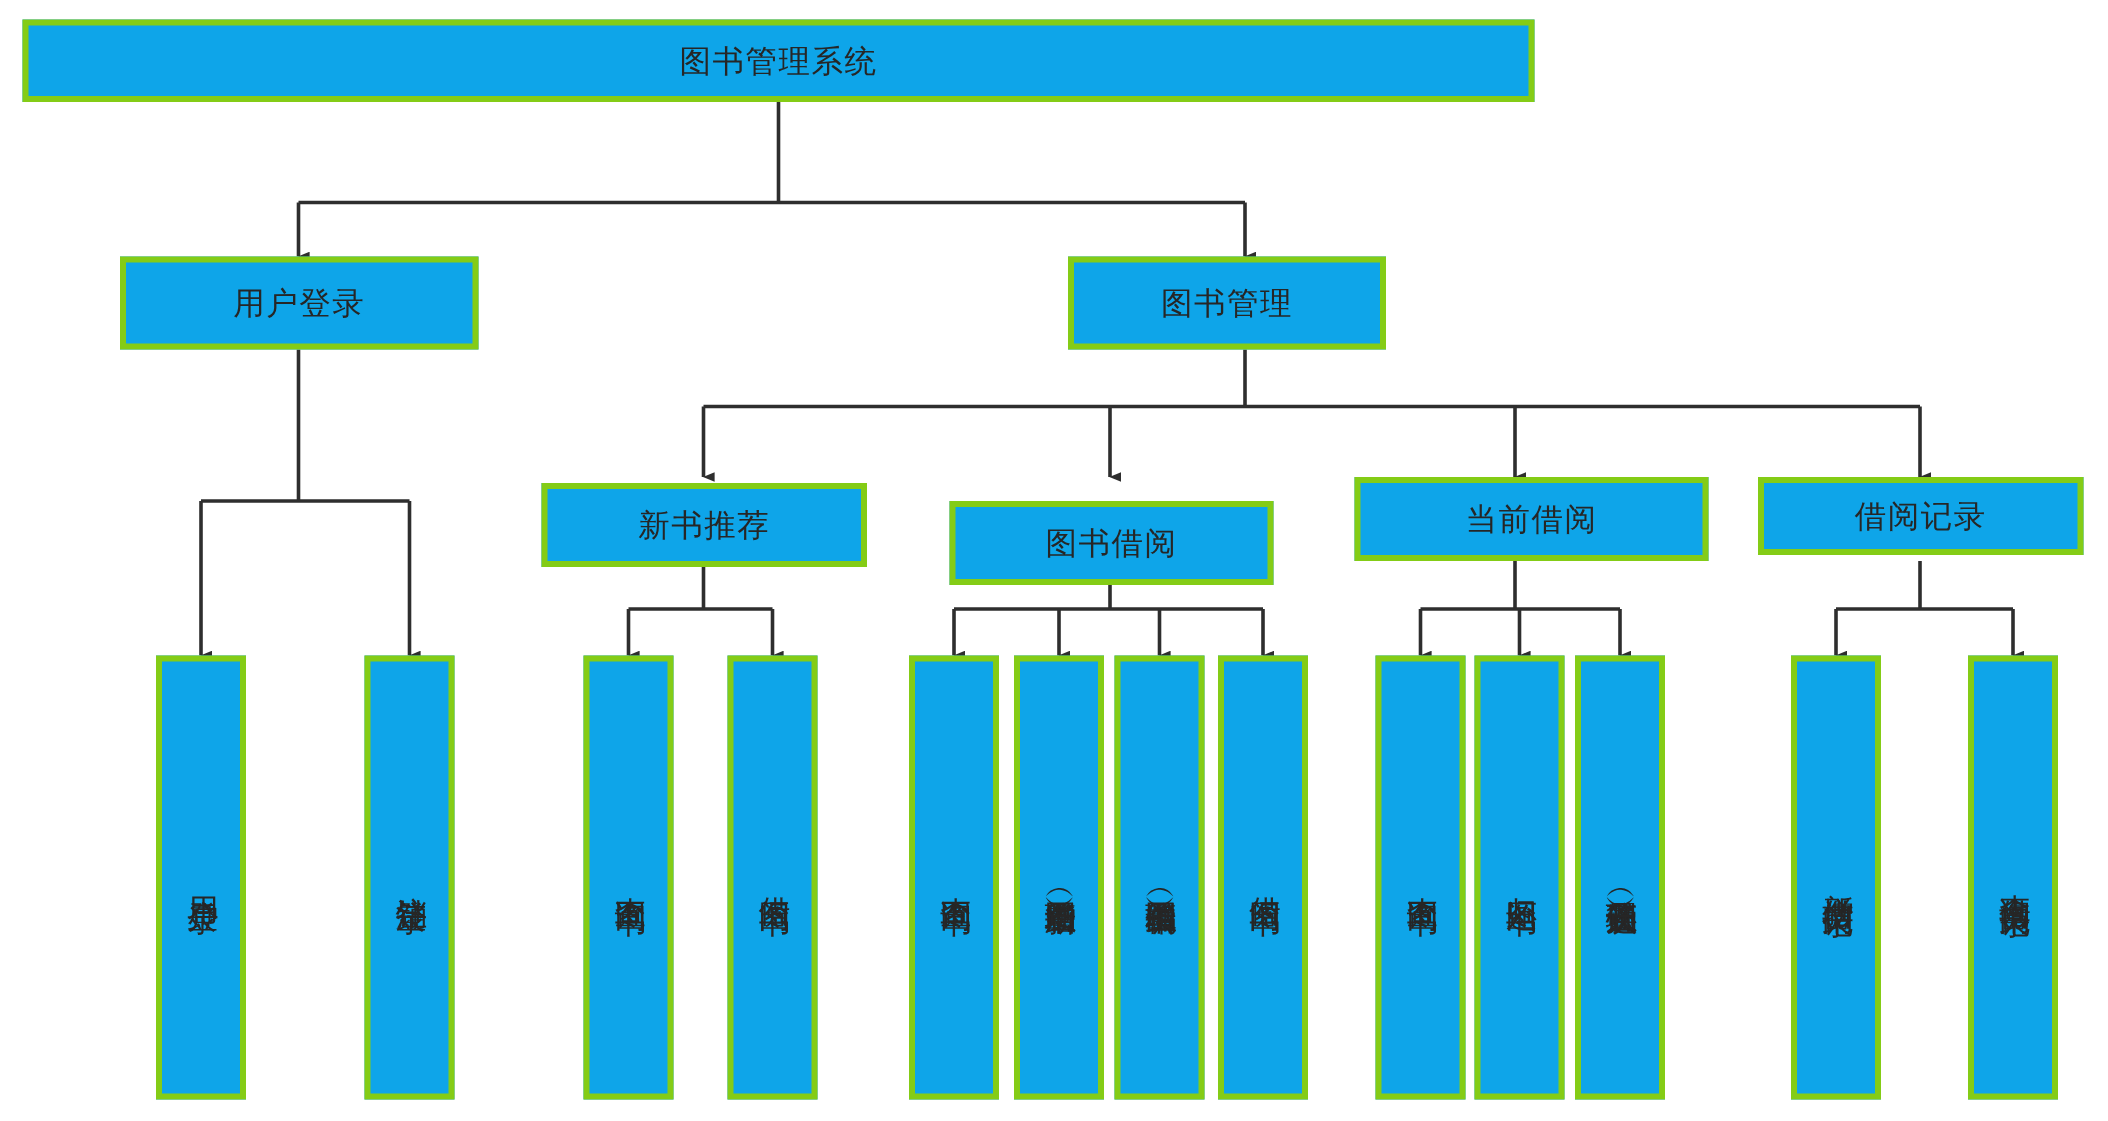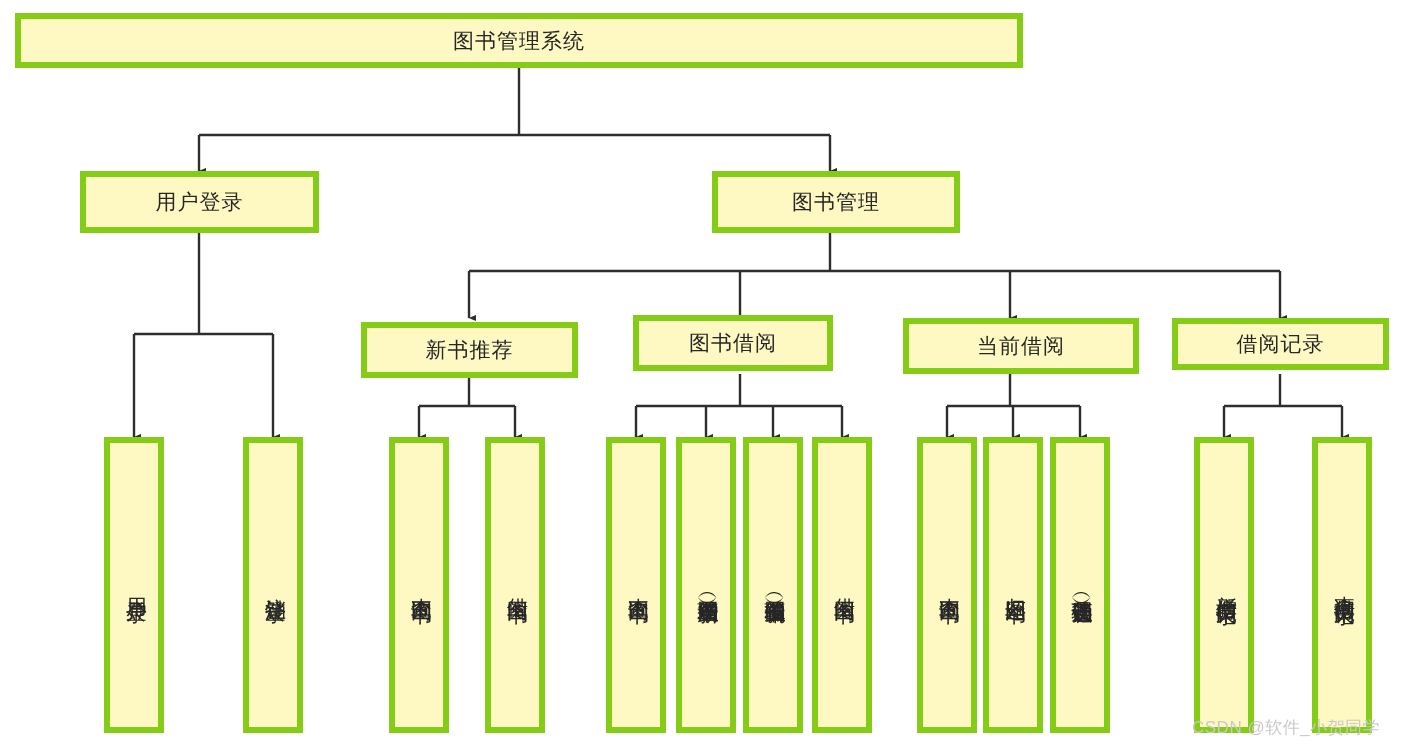--- a/index.html
+++ b/index.html
@@ -20,27 +20,26 @@
   svg.chart-layer {
     position: absolute;
     left: 0;
     top: 0;
     width: 1405px;
     height: 747px;
   }
   .node-box {
     position: absolute;
     box-sizing: border-box;
-    border: 6px solid #84cc16;
-    background: #fef9c3;
+    border: 4px solid #84cc16;
+    background: #0ea5e9;
     display: flex;
     align-items: center;
     justify-content: center;
     color: #262626;
-    font-family: Liberation Mono, monospace;
   }
   .node-box.horiz {
     font-size: 21px;
     letter-spacing: 1px;
   }
   .node-box.vert {
     writing-mode: vertical-rl;
     text-orientation: upright;
     font-size: 21px;
     line-height: 1.18;
@@ -113,27 +112,27 @@
       </g>
   </svg>
 
   <div id="node-layer">
       <div class="node-box horiz" style="left: 15px; top: 13px; width: 1008px; height: 55px;">
         <span class="node-label">图书管理系统</span>
       </div>
       <div class="node-box horiz" style="left: 80px; top: 171px; width: 239px; height: 62px;">
         <span class="node-label">用户登录</span>
       </div>
-      <div class="node-box horiz" style="left: 712px; top: 171px; width: 248px; height: 62px;">
+      <div class="node-box horiz" style="left: 712px; top: 171px; width: 212px; height: 62px;">
         <span class="node-label">图书管理</span>
       </div>
       <div class="node-box horiz" style="left: 361px; top: 322px; width: 217px; height: 56px; justify-content: center;">
         <span class="node-label">新书推荐</span>
       </div>
-      <div class="node-box horiz" style="left: 633px; top: 315px; width: 200px; height: 56px;">
+      <div class="node-box horiz" style="left: 633px; top: 334px; width: 216px; height: 56px;">
         <span class="node-label">图书借阅</span>
       </div>
       <div class="node-box horiz" style="left: 903px; top: 318px; width: 236px; height: 56px;">
         <span class="node-label">当前借阅</span>
       </div>
       <div class="node-box horiz" style="left: 1172px; top: 318px; width: 217px; height: 52px;">
         <span class="node-label">借阅记录</span>
       </div>
       <div class="node-box vert" style="left: 104px; top: 437px; width: 60px; height: 296px;">
         <span class="node-label">用户登录</span>
@@ -169,15 +168,14 @@
         <span class="node-label">确认归还（管理员）</span>
       </div>
       <div class="node-box vert" style="left: 1194px; top: 437px; width: 60px; height: 296px;">
         <span class="node-label">新增借阅记录</span>
       </div>
       <div class="node-box vert" style="left: 1312px; top: 437px; width: 60px; height: 296px;">
         <span class="node-label">查询借阅记录</span>
       </div>
     </div>
 
-  <div class="watermark" style="left: 1192px; top: 716px;">CSDN @软件_小贺同学</div>
 
 </div>
 
 </body></html>

